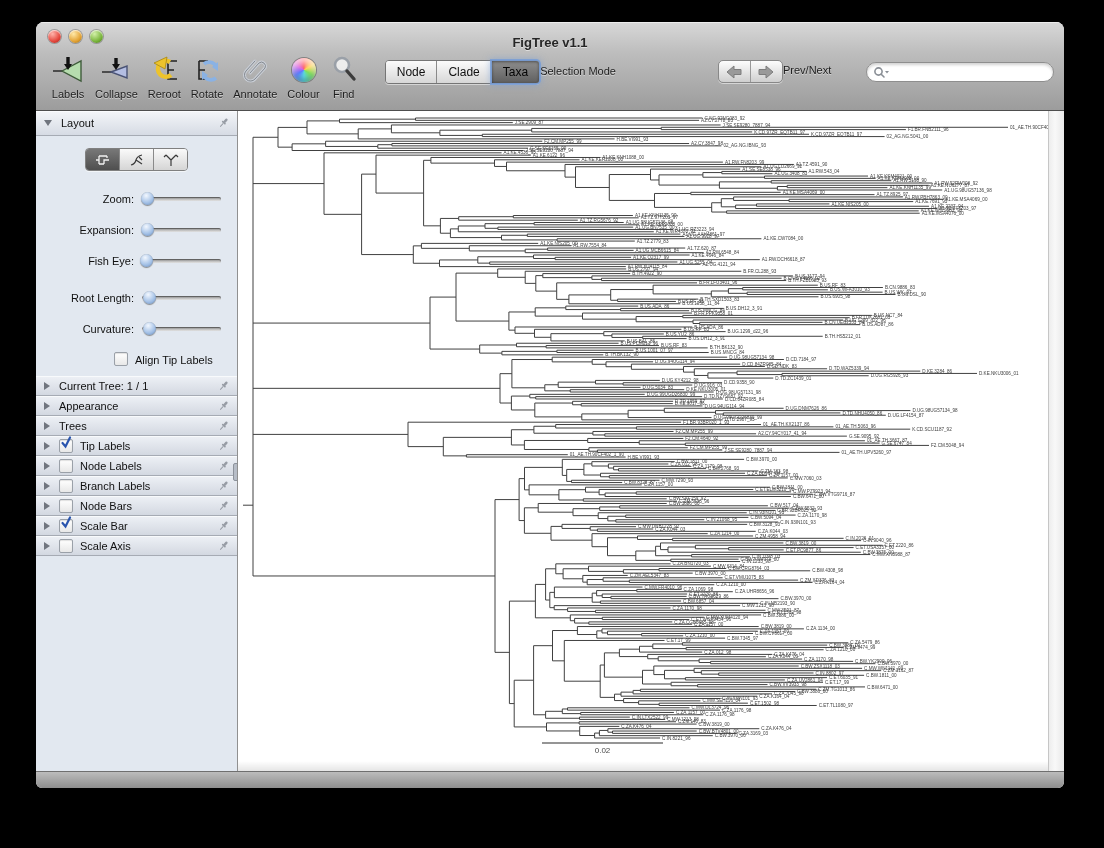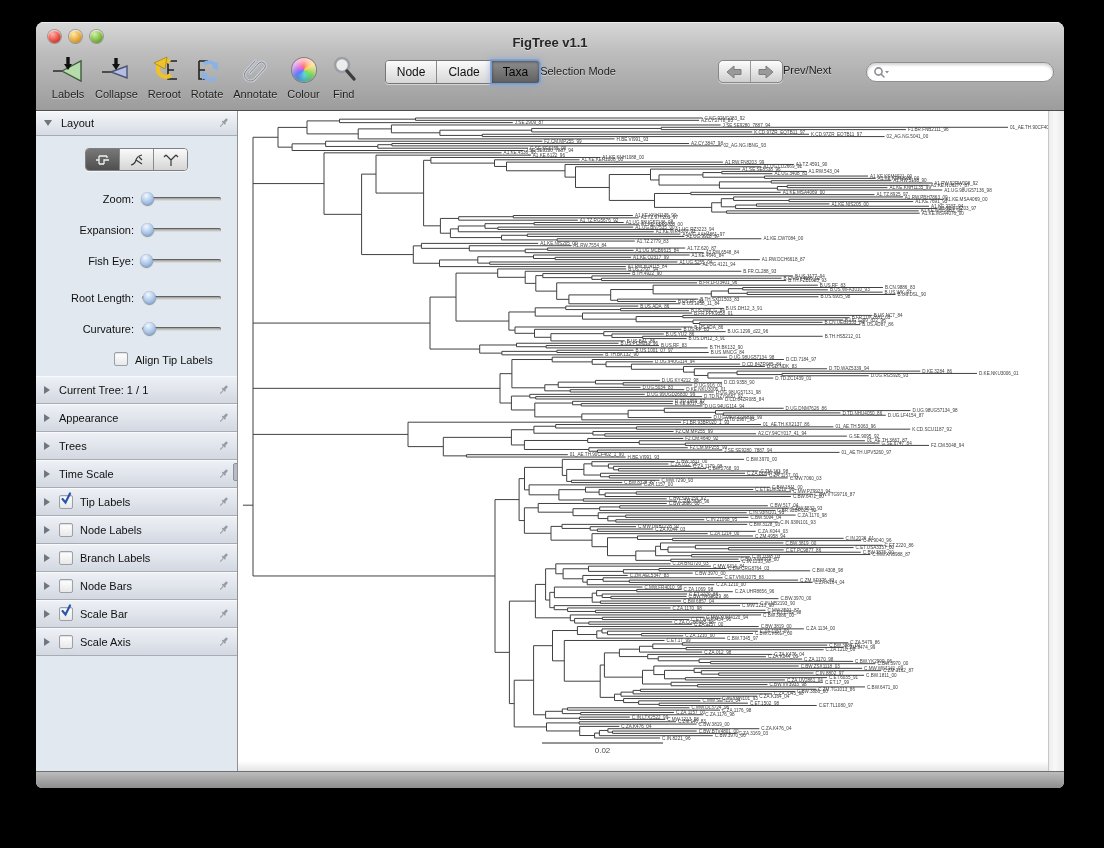--- a/index.html
+++ b/index.html
@@ -48,21 +48,21 @@
   .lseg .cell:last-child{border-right:none;}
   .lseg .cell.sel{background:linear-gradient(#787878,#4f4f4f);}
   .sliderrow{display:flex;align-items:center;height:31px;}
   .sllabel{width:92px;text-align:right;padding-right:8px;color:#101010;}
   .sltrack{position:relative;flex:1;height:4px;margin-right:10px;border-radius:2px;background:linear-gradient(#8f8f8f,#e3e3e3);box-shadow:inset 0 1px 1px rgba(0,0,0,.4);}
   .slthumb{position:absolute;top:-5px;width:13px;height:13px;margin-left:-6px;border-radius:50%;background:radial-gradient(circle at 40% 28%,#f2f7fe,#a8c4e8 55%,#6c94c8);box-shadow:0 1px 1px rgba(0,0,0,.4),inset 0 0 1px rgba(0,0,0,.3);}
   .cbrow{display:flex;align-items:flex-end;justify-content:flex-start;padding-left:72px;margin-top:8px;}
   .cb{width:12px;height:12px;border:1px solid #9aa0a8;border-radius:2px;background:linear-gradient(#fff,#e8e8e8);box-shadow:inset 0 1px 1px rgba(0,0,0,.12);position:relative;flex:0 0 12px;}
   .cb svg{position:absolute;left:0px;top:-4px;overflow:visible;}
   .cblabel{margin-left:7px;color:#101010;}
-  .secrow{height:28px;background:linear-gradient(#eef1f6,#d3d8e1);border-bottom:1px solid #a6abb4;box-shadow:inset 0 1px 0 #f8fafc;display:flex;align-items:center;padding:0 8px;box-sizing:border-box;color:#101010;}
+  .secrow{height:20px;background:linear-gradient(#eef1f6,#d3d8e1);border-bottom:1px solid #a6abb4;box-shadow:inset 0 1px 0 #f8fafc;display:flex;align-items:center;padding:0 8px;box-sizing:border-box;color:#101010;}
   .secrow .slbl{margin-left:9px;flex:1;}
   .secrow .cb{margin-left:9px;}
   .secrow .cb + .slbl{margin-left:7px;}
   .nub{position:absolute;right:-2px;top:352px;width:4px;height:16px;background:#b7bdc7;border:1px solid #8d939c;border-radius:2px;}
 
   .treearea{flex:1;background:#fff;position:relative;overflow:hidden;}
   .treearea .fade{position:absolute;left:0;right:0;bottom:0;height:10px;background:linear-gradient(rgba(0,0,0,0),rgba(0,0,0,.10));pointer-events:none;}
   .vscroll{width:15px;flex:0 0 15px;background:linear-gradient(to right,#ededed,#f8f8f8 40%,#e9e9e9);border-left:1px solid #c6c6c6;}
 
   .bottombar{height:16px;flex:0 0 16px;background:linear-gradient(#bcbcbc,#8e8e8e);border-top:1px solid #6f6f6f;}
@@ -282,33 +282,20 @@
                   <rect x="4.3" y="0.5" width="2.4" height="4.6" rx="1"></rect>
                   <rect x="3.2" y="4.6" width="4.6" height="1.8" rx=".9"></rect>
                   <rect x="5.1" y="6.4" width="0.9" height="4.6" rx=".45"></rect>
                 </g>
               </svg>
             </span>
           </div>
           <div class="secrow">
             <span class="tri-right"></span>
             <span class="slbl">Trees</span>
-            <span class="pin">
-              <svg width="11" height="12" viewBox="0 0 11 12">
-                <g transform="rotate(42 5.5 6)" fill="#8a8f98">
-                  <rect x="4.3" y="0.5" width="2.4" height="4.6" rx="1"></rect>
-                  <rect x="3.2" y="4.6" width="4.6" height="1.8" rx=".9"></rect>
-                  <rect x="5.1" y="6.4" width="0.9" height="4.6" rx=".45"></rect>
-                </g>
-              </svg>
-            </span>
-          </div>
-          <div class="secrow">
-            <span class="tri-right"></span>
-            <span class="slbl">Time Scale</span>
             <span class="pin">
               <svg width="11" height="12" viewBox="0 0 11 12">
                 <g transform="rotate(42 5.5 6)" fill="#8a8f98">
                   <rect x="4.3" y="0.5" width="2.4" height="4.6" rx="1"></rect>
                   <rect x="3.2" y="4.6" width="4.6" height="1.8" rx=".9"></rect>
                   <rect x="5.1" y="6.4" width="0.9" height="4.6" rx=".45"></rect>
                 </g>
               </svg>
             </span>
           </div>

